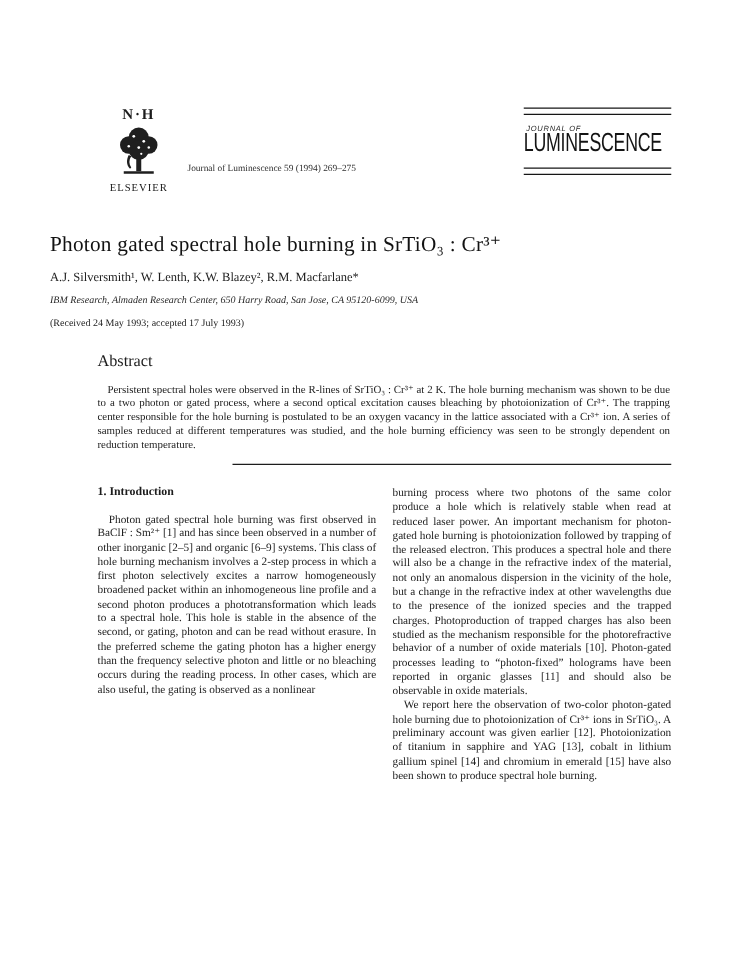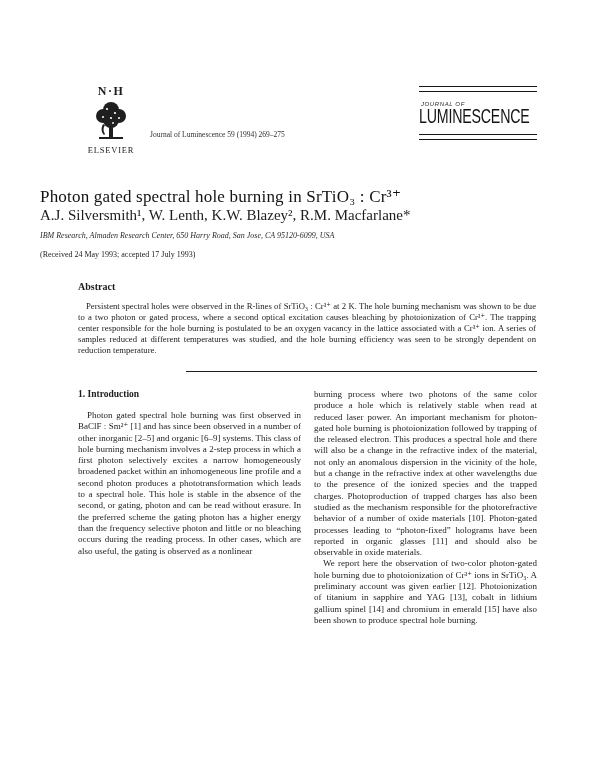--- a/index.html
+++ b/index.html
@@ -38,27 +38,27 @@
     font-size: 14.5px; letter-spacing: -0.2px;
     height: 19px; line-height: 16px;
     transform: scale(0.98, 1.45); transform-origin: left center;
     white-space: nowrap; color: #141414;
   }
   .jlogo .bottom { margin-top: 7px; }
 
   
   .titleblock { position: absolute; top: 186px; left: 40px; right: 40px; text-align: left; }
   .title { font-size: 17px; font-weight: normal; margin: 0; letter-spacing: 0.2px; color: #121212; }
-  .authors { font-size: 15px; }
+  .authors { margin-top: 11px; font-size: 10px; }
   .affiliation { margin-top: 7px; font-size: 8px; font-style: italic; color: #2a2a2a; }
   .received { margin-top: 10px; font-size: 8px; }
 
   
   .abstract { position: absolute; top: 281px; left: 78px; right: 64px; }
-  .abstract-h { font-size: 10px; font-weight: bold; margin: 0; }
+  .abstract-h { font-size: 13px; font-weight: normal; margin: 0; }
   .abstract-p {
     margin: 9px 0 0 0; font-size: 8.7px; line-height: 11px;
     text-align: justify; text-indent: 8px;
   }
   .abstract-divider {
     position: absolute; top: 371px; left: 186px; right: 63px;
     border: none; border-top: 1.3px solid #1c1c1c; margin: 0;
   }
 
   

